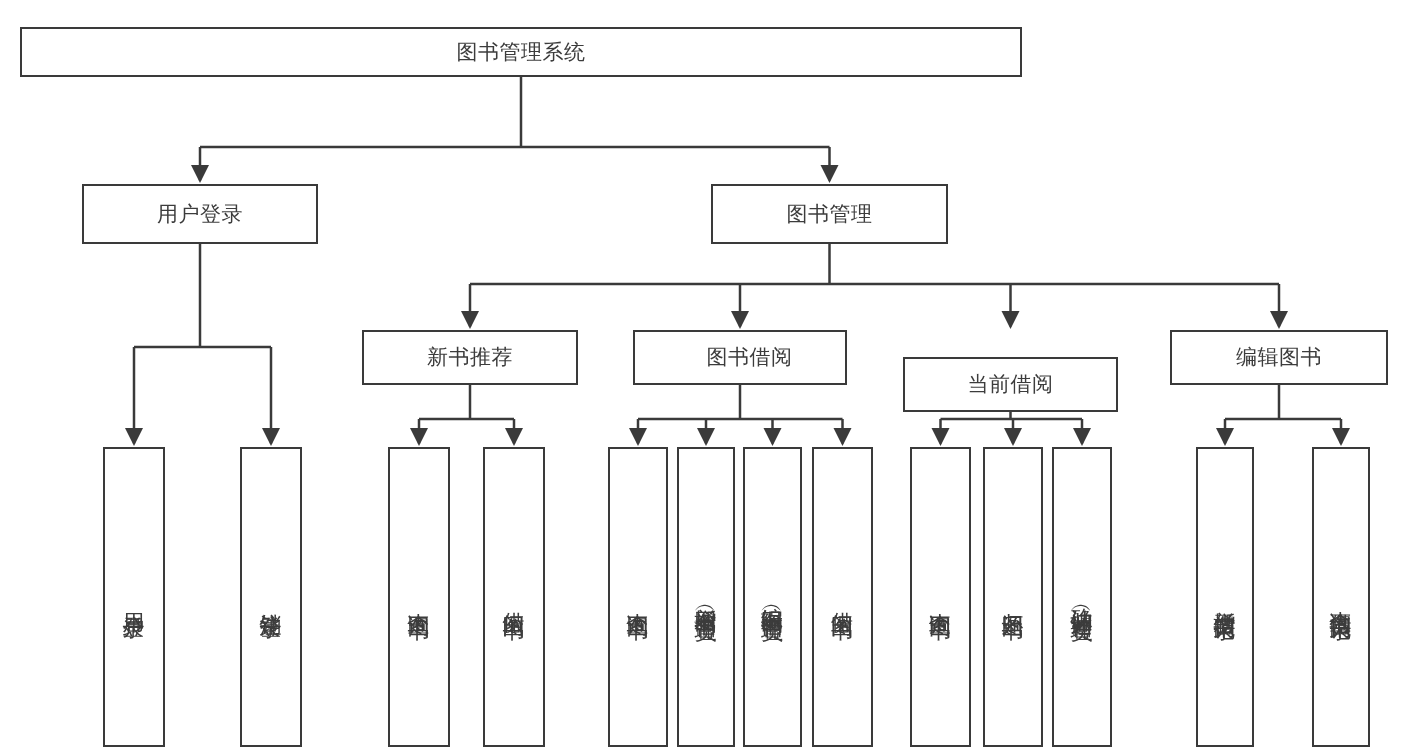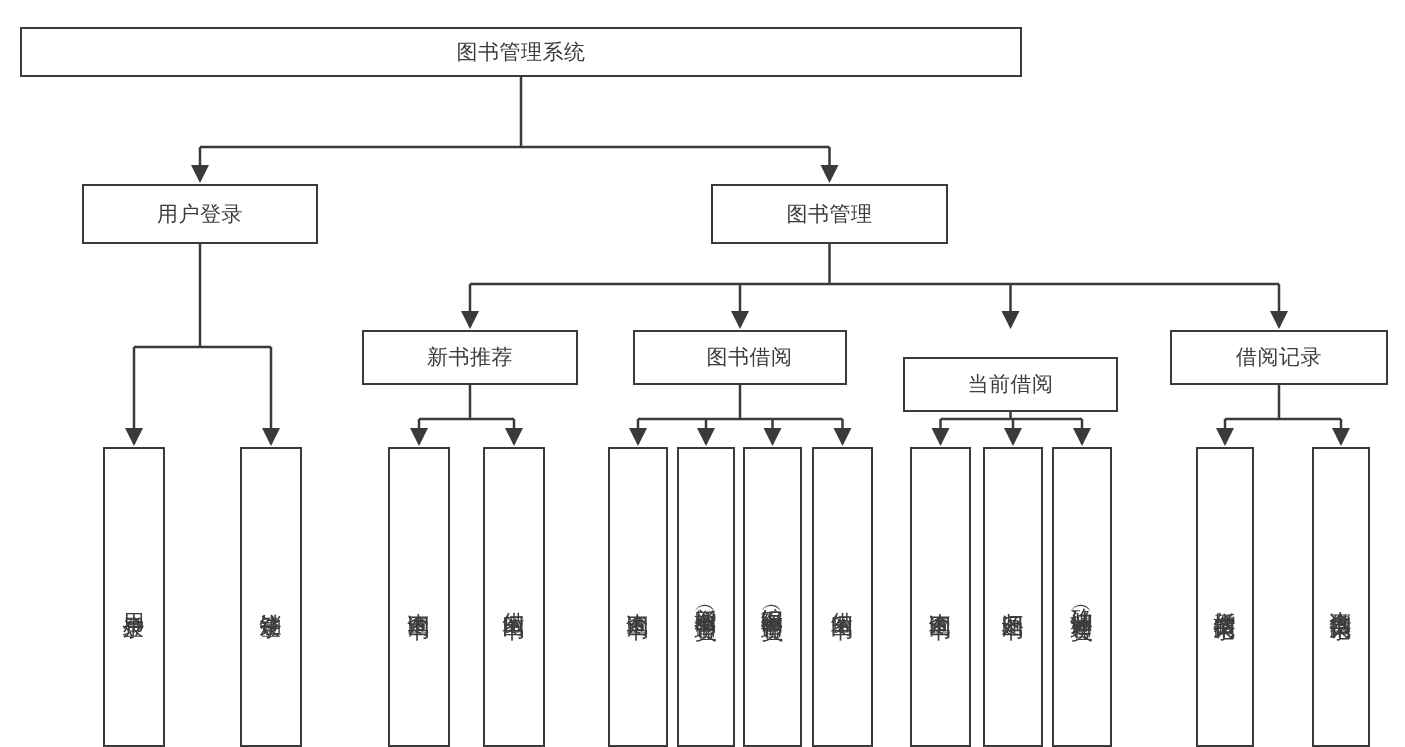--- a/index.html
+++ b/index.html
@@ -150,21 +150,21 @@
       <div class="node-box" style="left: 362px; top: 318px; width: 216px; height: 55px;">
         <span class="node-label">新书推荐</span>
       </div>
       <div class="node-box" style="left: 633px; top: 318px; width: 214px; height: 55px; padding-left: 19px;">
         <span class="node-label">图书借阅</span>
       </div>
       <div class="node-box" style="left: 903px; top: 318px; width: 215px; height: 55px; margin-top: 27px;">
         <span class="node-label">当前借阅</span>
       </div>
       <div class="node-box" style="left: 1170px; top: 318px; width: 218px; height: 55px;">
-        <span class="node-label">借阅记录</span>
+        <span class="node-label">编辑图书</span>
       </div>
       <div class="node-box leaf" style="left: 103px; top: 435px; width: 62px; height: 300px;">
         <span class="node-label vertical">用户登录</span>
       </div>
       <div class="node-box leaf" style="left: 240px; top: 435px; width: 62px; height: 300px;">
         <span class="node-label vertical">注销登录</span>
       </div>
       <div class="node-box leaf" style="left: 388px; top: 435px; width: 62px; height: 300px;">
         <span class="node-label vertical">查询图书</span>
       </div>

